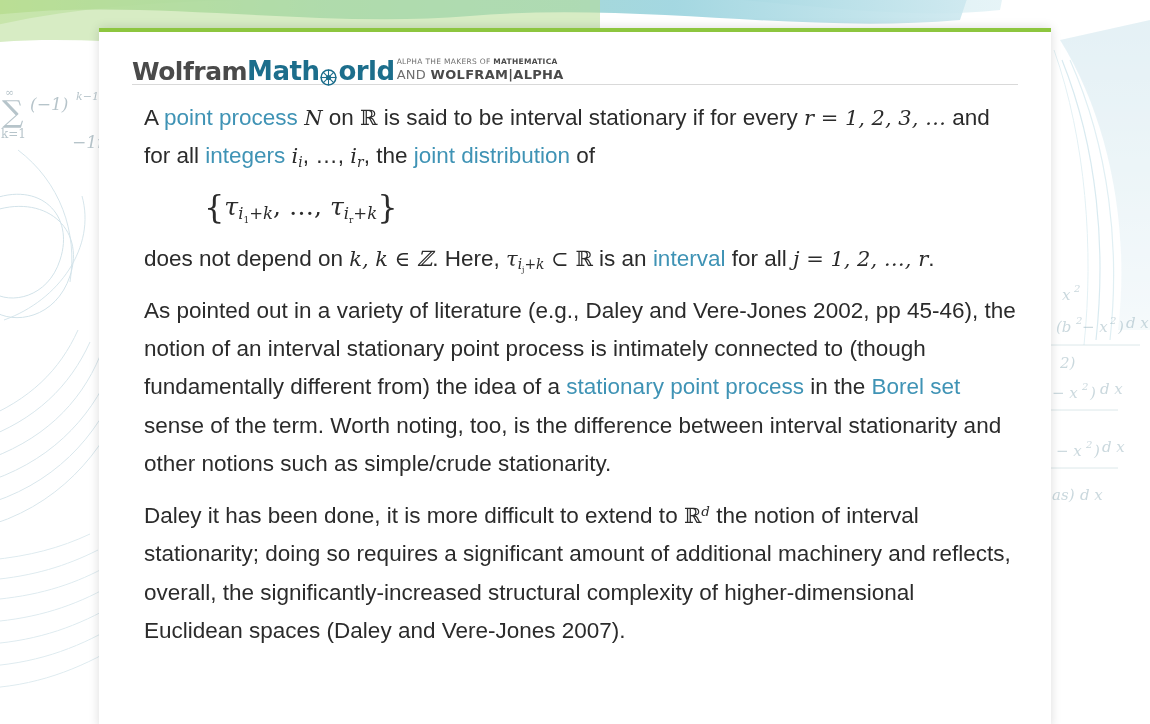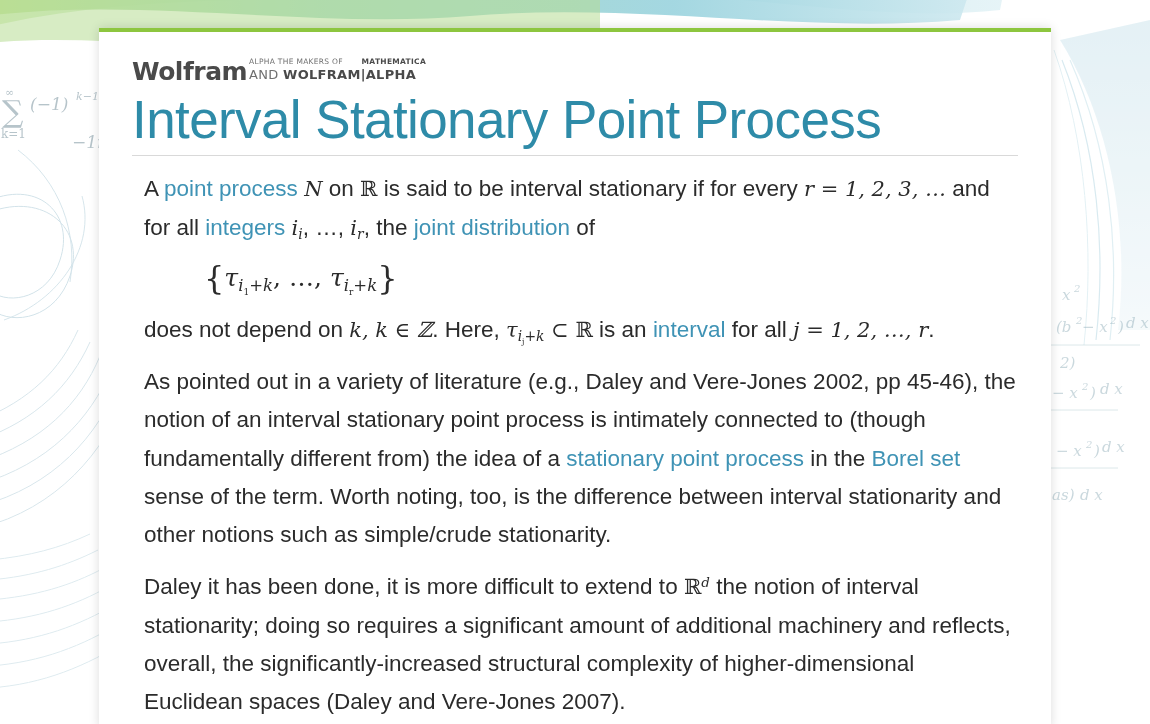--- a/index.html
+++ b/index.html
@@ -84,21 +84,21 @@
     line-height: 1.18;
     padding-bottom: 2px;
     margin-left: 2px;
   }
   .tagline .l1 {
     font-family: "DejaVu Sans", sans-serif;
     font-size: 7.5px;
     letter-spacing: 0.3px;
     color: #6f6f6f;
   }
-  .tagline .l1 b { color: #4a4a4a; margin-left: 16px; }
+  .tagline .l1 b { color: #4a4a4a; }
   .tagline .l2 {
     font-family: "DejaVu Sans", sans-serif;
     font-size: 13px;
     letter-spacing: 0.3px;
     color: #6f6f6f;
   }
   .tagline .l2 b { color: #4a4a4a; }
 
   
   #page-title {
@@ -268,27 +268,42 @@
       <line x1="1050" y1="468" x2="1118" y2="468" stroke="#9fbcc6" stroke-width="0.8"></line>
     </g>
   </svg>
 </div>
 
 <div id="page-card">
   <div id="card-inner">
 
     <div id="masthead">
       <span class="logo-wolfram">Wolfram</span>
+      <span class="logo-math">
+        <span>Math</span>
+        <span class="spike">
+          <svg width="17" height="17" viewBox="0 0 17 17">
+            <circle cx="8.5" cy="8.5" r="7.4" fill="none" stroke="#1c6e8c" stroke-width="1.5"></circle>
+            <g stroke="#1c6e8c" stroke-width="1.1" fill="none">
+              <line x1="8.5" y1="0.6" x2="8.5" y2="16.4"></line>
+              <line x1="0.6" y1="8.5" x2="16.4" y2="8.5"></line>
+              <line x1="2.9" y1="2.9" x2="14.1" y2="14.1"></line>
+              <line x1="14.1" y1="2.9" x2="2.9" y2="14.1"></line>
+            </g>
+            <circle cx="8.5" cy="8.5" r="2.6" fill="#1c6e8c"></circle>
+          </svg>
+        </span>
+        <span>orld</span>
+      </span>
       <span class="tagline">
         <span class="l1"><span>ALPHA THE MAKERS OF </span><b>MATHEMATICA</b></span>
         <span class="l2"><span>AND </span><b>WOLFRAM|ALPHA</b></span>
       </span>
     </div>
 
-    <h1 id="page-title">Interval Stationary Point Process</h1>
     <hr id="title-rule">
 
     <p class="para tight">
       <span>A </span><a class="link" href="#">point process</a><span> </span><span class="mathit">N</span><span> on </span><span class="bb">ℝ</span><span> is said to be interval stationary if for every </span><span class="mathrm"><i>r = 1, 2, 3, …</i></span><span> and for all </span><a class="link" href="#">integers</a><span> </span><span class="mathit"><span>i</span><span class="sub">i</span></span><span>, …, </span><span class="mathit"><span>i</span><span class="sub">r</span></span><span>, the </span><a class="link" href="#">joint distribution</a><span> of</span>
     </p>
 
     <div class="displaymath">
       <span class="brace">{</span><i>τ</i><span class="sub"><i>i</i><span class="subsub">1</span><span>+k</span></span><span>, …, </span><i>τ</i><span class="sub"><i>i</i><span class="subsub">r</span><span>+k</span></span><span class="brace">}</span>
     </div>
 

